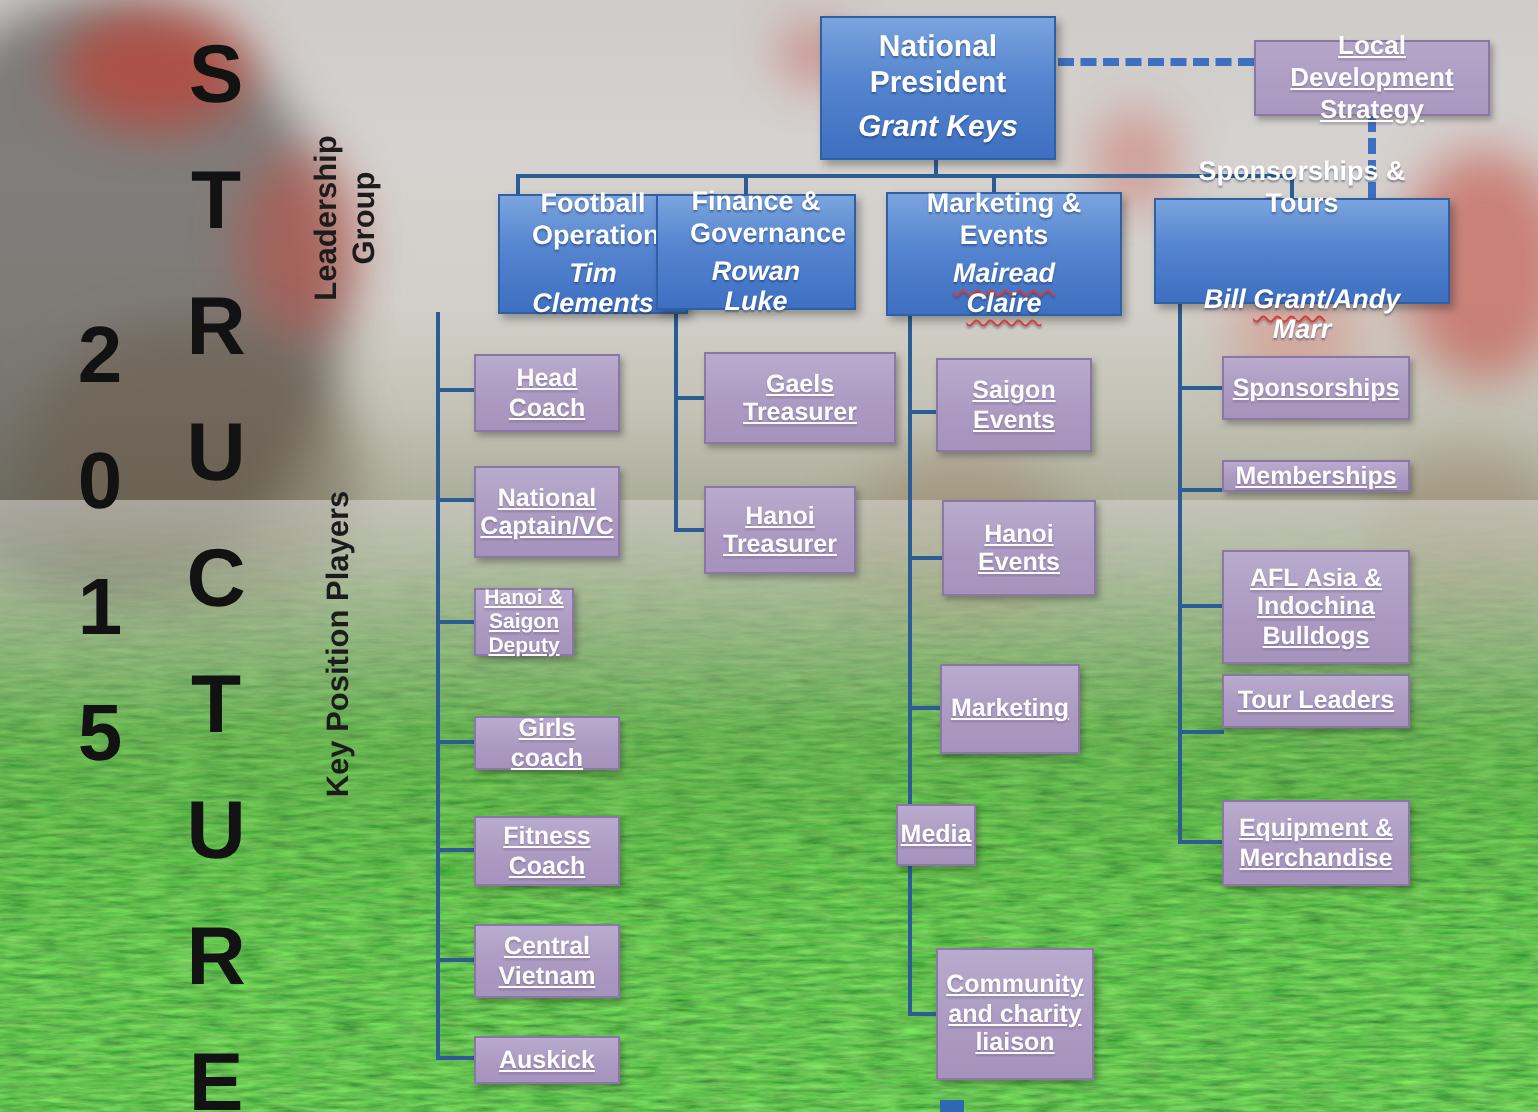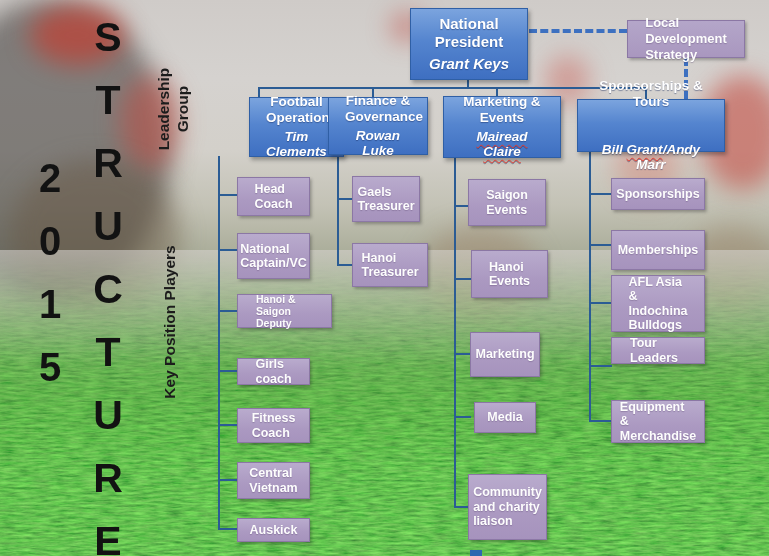--- a/index.html
+++ b/index.html
@@ -46,24 +46,25 @@
   }
   .bluebox .title { font-weight:700; font-size:13.5px; line-height:1.18; }
   .bluebox .lead  { font-weight:700; font-style:italic; font-size:13.5px; margin-top:4px; line-height:1.1; }
   .president .title { font-size:15px; }
   .president .lead  { font-size:15px; margin-top:6px; }
   .purplebox {
     position:absolute; box-sizing:border-box;
     background:linear-gradient(180deg,#b9abcd 0%, #ab99c1 60%, #a693bd 100%);
     border:1px solid rgba(137,117,162,.95);
     color:#fdfdfd; font-weight:700; font-size:12.5px; line-height:1.15;
-    display:flex; align-items:center; justify-content:center; 
+    display:flex; align-items:center; justify-content:center; text-align:center;
     box-shadow:1.5px 2px 3px rgba(35,35,35,.35);
     text-shadow:0 1px 1px rgba(90,70,110,.35);
-    padding:2px 18px;
+    padding:2px 3px;
+    text-decoration:underline;
   }
   .purplebox.small { font-size:10.5px; }
   .lds { font-weight:700; font-size:13px; line-height:1.25;
     background:linear-gradient(180deg,#b4a6c9 0%, #a997bf 100%); }
   .squiggle {
     text-decoration-line:underline; text-decoration-style:wavy;
     text-decoration-color:#e03a2f; text-decoration-thickness:1px;
     text-underline-offset:3px; text-decoration-skip-ink:none;
   }
   .artifact { position:absolute; background:#2e68b0; }
@@ -176,63 +177,63 @@
     <div class="title">Sponsorships &amp; Tours</div>
     <div class="lead"><span>Bill </span><span class="squiggle">Grant</span><span>/Andy Marr</span></div>
   </div>
 
   <div class="purplebox" style="left:237px;top:177px;width:73px;height:39px;">
       <span>Head Coach</span>
     </div>
   <div class="purplebox" style="left:237px;top:233px;width:73px;height:46px;">
       <span>National Captain/VC</span>
     </div>
-  <div class="purplebox small" style="left:237px;top:294px;width:95px;height:34px;">
+  <div class="purplebox small" style="left:237px;top:294px;width:50px;height:34px;">
       <span>Hanoi &amp; Saigon Deputy</span>
     </div>
   <div class="purplebox" style="left:237px;top:358px;width:73px;height:27px;">
       <span>Girls coach</span>
     </div>
   <div class="purplebox" style="left:237px;top:408px;width:73px;height:35px;">
       <span>Fitness Coach</span>
     </div>
   <div class="purplebox" style="left:237px;top:462px;width:73px;height:37px;">
       <span>Central Vietnam</span>
     </div>
   <div class="purplebox" style="left:237px;top:518px;width:73px;height:24px;">
       <span>Auskick</span>
     </div>
 
-  <div class="purplebox" style="left:352px;top:176px;width:68px;height:46px;">
+  <div class="purplebox" style="left:352px;top:176px;width:96px;height:46px;">
       <span>Gaels Treasurer</span>
     </div>
   <div class="purplebox" style="left:352px;top:243px;width:76px;height:44px;">
       <span>Hanoi Treasurer</span>
     </div>
 
   <div class="purplebox" style="left:468px;top:179px;width:78px;height:47px;">
       <span>Saigon Events</span>
     </div>
   <div class="purplebox" style="left:471px;top:250px;width:77px;height:48px;">
       <span>Hanoi Events</span>
     </div>
   <div class="purplebox" style="left:470px;top:332px;width:70px;height:45px;">
       <span>Marketing</span>
     </div>
-  <div class="purplebox" style="left:474px;top:402px;width:62px;height:31px;">
+  <div class="purplebox" style="left:448px;top:402px;width:40px;height:31px;">
       <span>Media</span>
     </div>
   <div class="purplebox" style="left:468px;top:474px;width:79px;height:66px;">
       <span>Community and charity liaison</span>
     </div>
 
   <div class="purplebox" style="left:611px;top:178px;width:94px;height:32px;">
       <span>Sponsorships</span>
     </div>
-  <div class="purplebox" style="left:611px;top:230px;width:94px;height:40px;">
+  <div class="purplebox" style="left:611px;top:230px;width:94px;height:16px;">
       <span>Memberships</span>
     </div>
   <div class="purplebox" style="left:611px;top:275px;width:94px;height:57px;">
       <span>AFL Asia &amp; Indochina Bulldogs</span>
     </div>
   <div class="purplebox" style="left:611px;top:337px;width:94px;height:27px;">
       <span>Tour Leaders</span>
     </div>
   <div class="purplebox" style="left:611px;top:400px;width:94px;height:43px;">
       <span>Equipment &amp; Merchandise</span>

